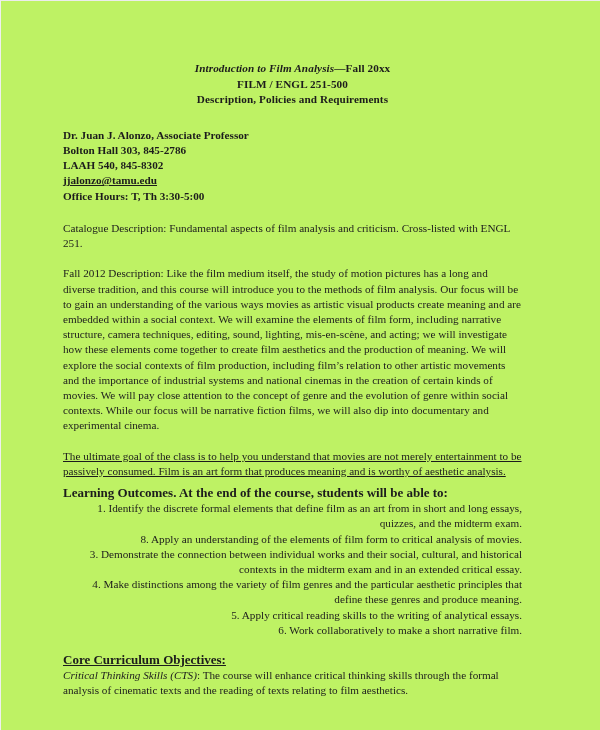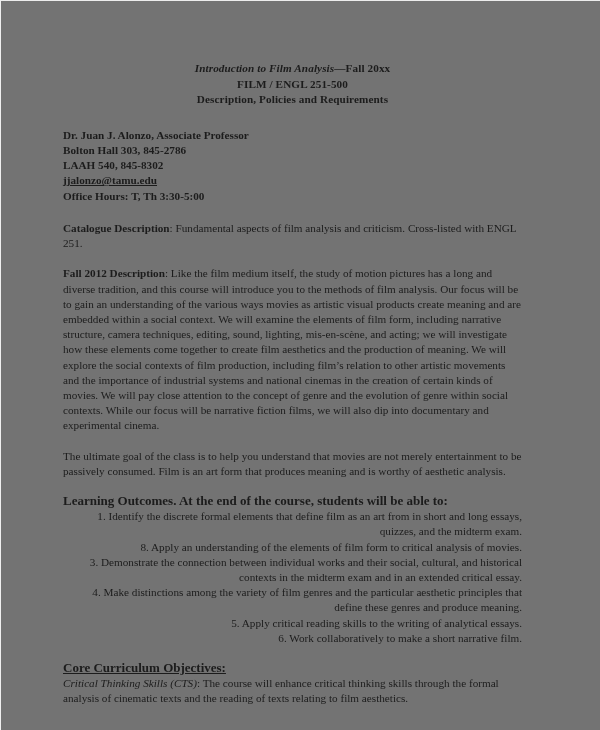--- a/index.html
+++ b/index.html
@@ -12,21 +12,21 @@
     height: 730px;
     font-family: "Liberation Serif", "DejaVu Serif", serif;
     color: #1c1c1c;
     overflow: hidden;
   }
 
   #page {
     position: relative;
     width: 600px;
     height: 730px;
-    background: #737373;
+    background: #bef264;
     box-sizing: border-box;
     border-top: 1px solid #ececec;
     border-left: 1px solid #efefef;
   }
 
   #sheet {
     position: absolute;
     left: 62px;
     top: 60px;
     width: 459px;
@@ -61,24 +61,25 @@
   }
 
   
   .para {
     font-size: 11.2px;
     line-height: 15.2px;
     text-align: left;
     margin-bottom: 15px;
   }
   .para .lead {
-    font-weight: bold;
+    font-weight: normal;
   }
   .para.tight {
-    margin-bottom: 14px;
+    margin-bottom: 6px;
+    text-decoration: underline;
   }
 
   
   .section-head {
     font-size: 13px;
     font-weight: bold;
     line-height: 15.2px;
     margin-bottom: 1px;
   }
   .outcome-list {

